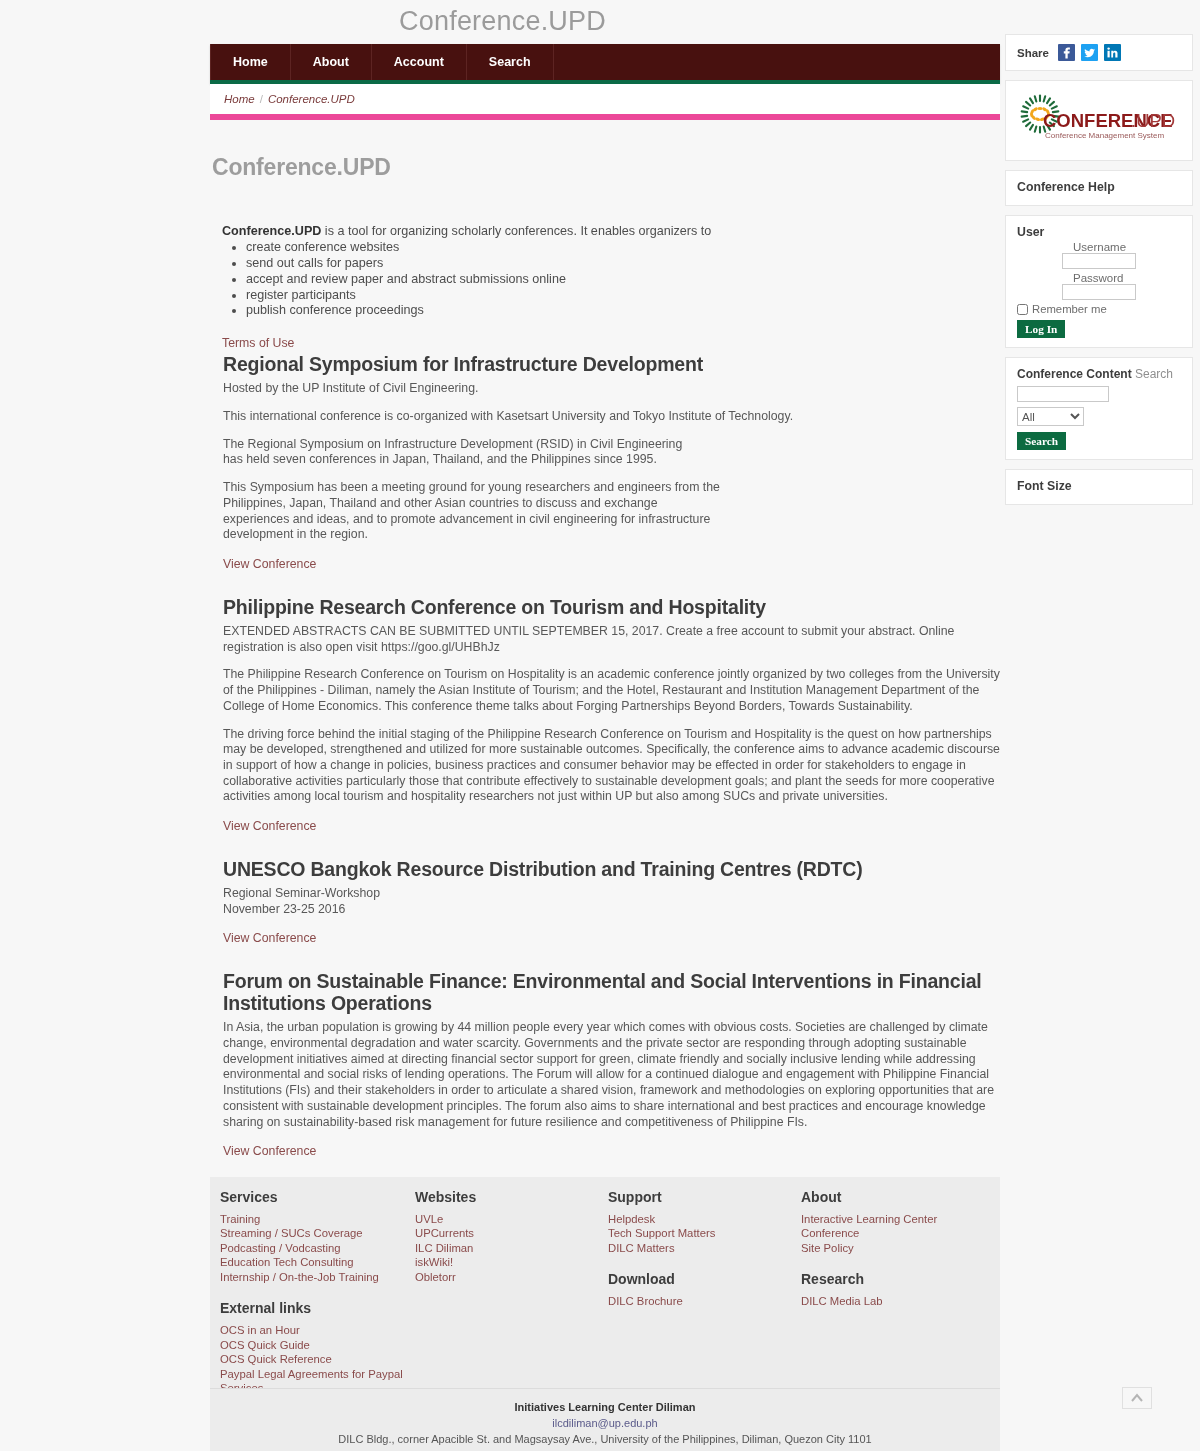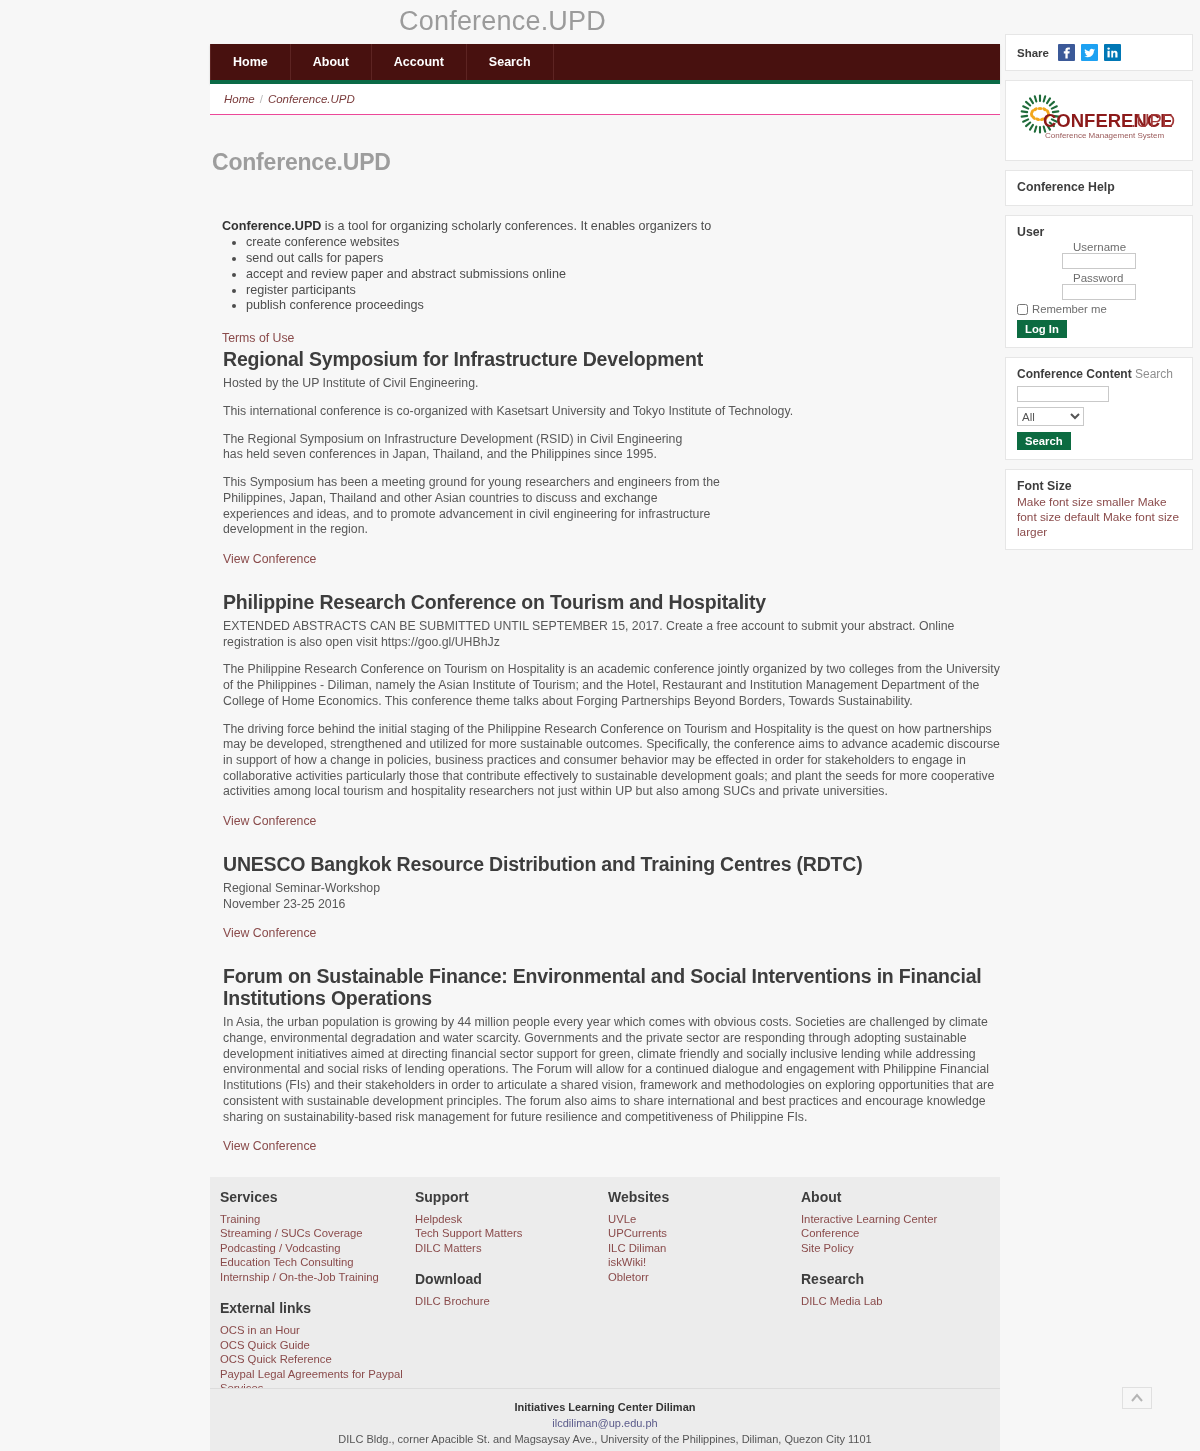--- a/index.html
+++ b/index.html
@@ -63,21 +63,21 @@
     font-weight: bold;
     border-right: 1px solid #5d2422;
     cursor: pointer;
     white-space: nowrap;
   }
   .navbar .nav-item:first-child { border-left: 1px solid #5d2422; }
 
   
   .breadcrumb {
     background: #ffffff;
-    border-bottom: 1px solid #ec4899;
+    border-bottom: 6px solid #ec4899;
     padding: 9px 14px;
     font-size: 11.5px;
     font-style: italic;
     color: #8b5a5a;
   }
   .breadcrumb a { color: #7a3b3b; text-decoration: none; }
   .breadcrumb .sep { color: #b9b9b9; padding: 0 5px; font-style: normal; }
 
   
   .page-heading {
@@ -163,21 +163,21 @@
   .cb-row input { margin: 0; width: 11px; height: 11px; }
   .cb-row label { font-size: 11.3px; color: #6d6d6d; }
   .btn-green {
     background: #0c6b41;
     color: #fff;
     border: none;
     font-size: 11.3px;
     font-weight: bold;
     padding: 3px 8px;
     cursor: pointer;
-    font-family: Liberation Sans, sans-serif;
+    font-family: Liberation Serif, serif;
   }
 
   
   .cc-head { font-size: 12px; margin-bottom: 5px; }
   .cc-head b { color: #3d3d3d; }
   .cc-head span { color: #8f8f8f; font-weight: normal; }
   .search-input {
     width: 92px; height: 16px;
     border: 1px solid #c9c9c9;
     background: #fff; font-size: 11px; padding: 0 3px;
@@ -400,55 +400,54 @@
       <div class="cc-head">
         <b>Conference Content</b><span> Search</span>
       </div>
       <input class="search-input" type="text" value="" style="">
       <select class="search-select" id="scope-select"><option>All</option></select>
       <button class="btn-green">Search</button>
     </div>
 
     <div class="sb">
       <div class="sb-title">Font Size</div>
-      <div class="fs-links"><a>Make font size smaller</a> <a>Make font size default</a> <a>Make font size larger</a></div>
     </div>
 
   </div>
 
   <div class="footer">
     <div class="footer-cols" id="footer-cols">
         <div class="fcol c1">
           <h3>Services</h3>
           <a>Training</a>
           <a>Streaming / SUCs Coverage</a>
           <a>Podcasting / Vodcasting</a>
           <a>Education Tech Consulting</a>
           <a>Internship / On-the-Job Training</a>
           <h3 class="second">External links</h3>
           <a>OCS in an Hour</a>
           <a>OCS Quick Guide</a>
           <a>OCS Quick Reference</a>
           <a>Paypal Legal Agreements for Paypal Services</a>
         </div>
+        <div class="fcol c2">
+          <h3>Websites</h3>
+          <a>UVLe</a>
+          <a>UPCurrents</a>
+          <a>ILC Diliman</a>
+          <a>iskWiki!</a>
+          <a>Obletorr</a>
+        </div>
         <div class="fcol c3">
           <h3>Support</h3>
           <a>Helpdesk</a>
           <a>Tech Support Matters</a>
           <a>DILC Matters</a>
           <h3 class="second">Download</h3>
           <a>DILC Brochure</a>
-        </div>
-        <div class="fcol c2">
-          <h3>Websites</h3>
-          <a>UVLe</a>
-          <a>UPCurrents</a>
-          <a>ILC Diliman</a>
-          <a>iskWiki!</a>
-          <a>Obletorr</a>
         </div>
         <div class="fcol c4">
           <h3>About</h3>
           <a>Interactive Learning Center</a>
           <a>Conference</a>
           <a>Site Policy</a>
           <h3 class="second">Research</h3>
           <a>DILC Media Lab</a>
         </div>
       </div>

